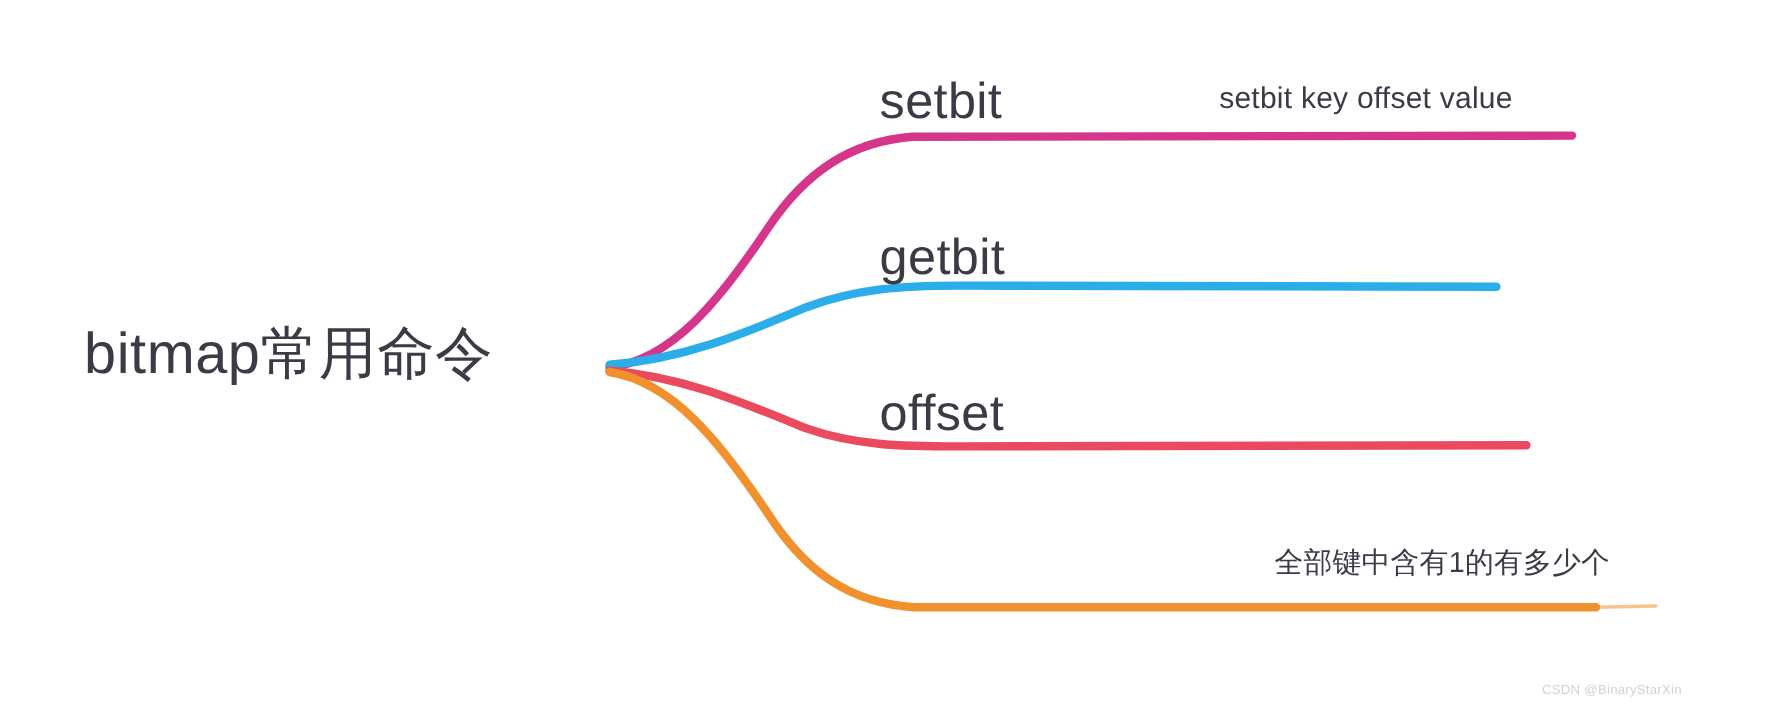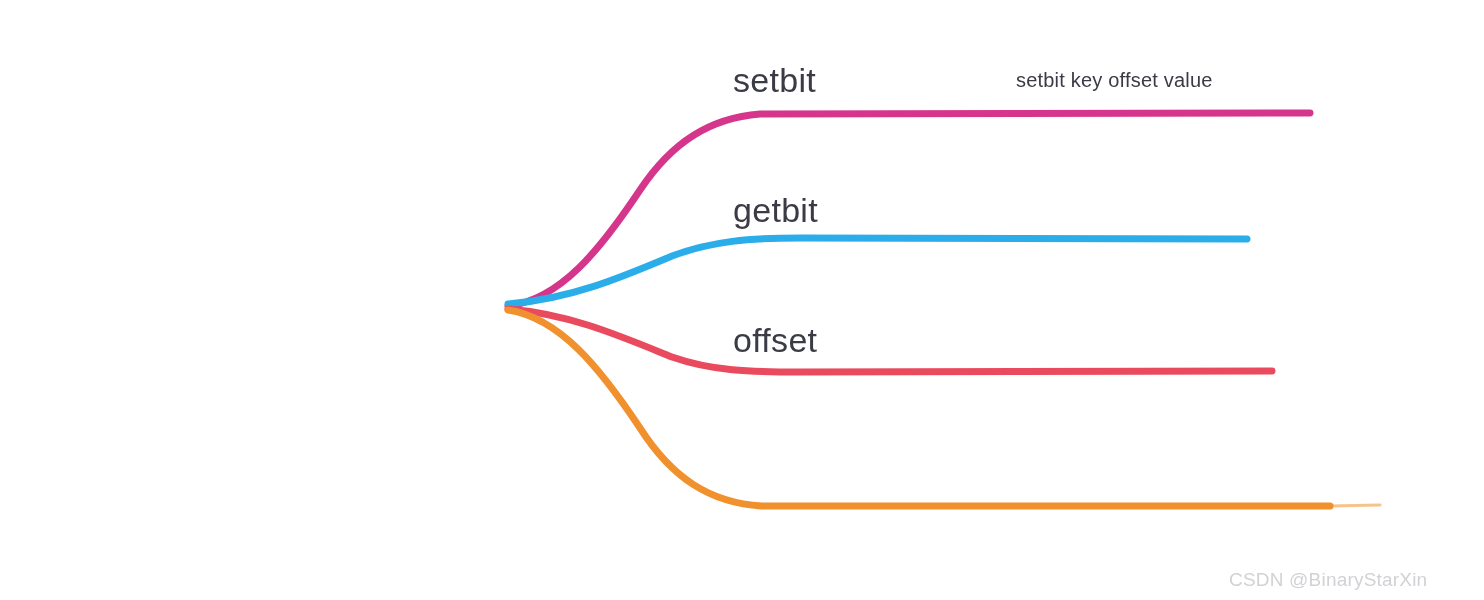--- a/index.html
+++ b/index.html
@@ -29,50 +29,50 @@
     left: 70px;
     top: 268px;
     font-size: 48px;
     line-height: 1.15;
     color: #3b3b46;
     letter-spacing: 0.5px;
     white-space: nowrap;
   }
   .branch-label {
     position: absolute;
-    font-size: 34px;
+    font-size: 42px;
     line-height: 1;
     color: #3b3b46;
     white-space: nowrap;
     letter-spacing: 0.3px;
   }
   .branch-note {
     position: absolute;
-    font-size: 20px;
+    font-size: 25px;
     line-height: 1;
     color: #3b3b46;
     white-space: nowrap;
     letter-spacing: 0.2px;
   }
   .note-cn {
     font-size: 24px;
   }
   #b1-label { left: 733px; top: 63px; }
   #b1-note  { left: 1016px; top: 70px; }
   #b2-label { left: 733px; top: 193px; text-align: right; }
   #b2-note  { left: 1022px; top: 200px; }
   #b3-label { left: 733px; top: 323px; }
   #b3-note  { left: 1010px; top: 331px; }
   #b4-label { left: 733px; top: 453px; }
   #b4-note  { left: 1062px; top: 458px; }
   .watermark {
     position: absolute;
-    left: 1229px;
+    left: 1285px;
     top: 569px;
-    font-size: 19px;
+    font-size: 11px;
     color: #d2d2d6;
     white-space: nowrap;
     letter-spacing: 0.2px;
   }
 </style>
 </head>
 <body>
 
 <div id="canvas" style="background: rgb(255, 255, 255);">
 
@@ -81,24 +81,26 @@
     <path d="M 508 306 C 560 300 600 250 640 190 C 672 142 710 118 760 114 L 1310 113" fill="none" stroke="#d6358c" stroke-width="7" stroke-linecap="round"></path>
 
     <path d="M 508 304 C 570 299 620 278 672 256 C 712 241 750 238 800 238 L 1247 239" fill="none" stroke="#2badea" stroke-width="7" stroke-linecap="round"></path>
 
     <path d="M 508 309 C 570 314 620 336 672 357 C 712 371 750 372 800 372 L 1272 371" fill="none" stroke="#ea4a5d" stroke-width="7" stroke-linecap="round"></path>
 
     <path d="M 508 310 C 560 318 600 368 640 428 C 672 478 710 503 762 506 L 1330 506" fill="none" stroke="#f0912d" stroke-width="7" stroke-linecap="round"></path>
     <path d="M 1330 506 L 1380 505" fill="none" stroke="#f0912d" stroke-width="3" stroke-linecap="round" opacity="0.55"></path>
   </svg>
 
+  <div class="root-node">bitmap常用命令</div>
 
   <div class="branch-label" id="b1-label">setbit</div>
   <div class="branch-note" id="b1-note">setbit key offset value</div>
 
   <div class="branch-label" id="b2-label">getbit</div>
 
   <div class="branch-label" id="b3-label">offset</div>
 
+  <div class="branch-note note-cn" id="b4-note">全部键中含有1的有多少个</div>
 
   <div class="watermark" style="color: rgb(210, 210, 214);">CSDN @BinaryStarXin</div>
 
 </div>
 
 </body></html>

